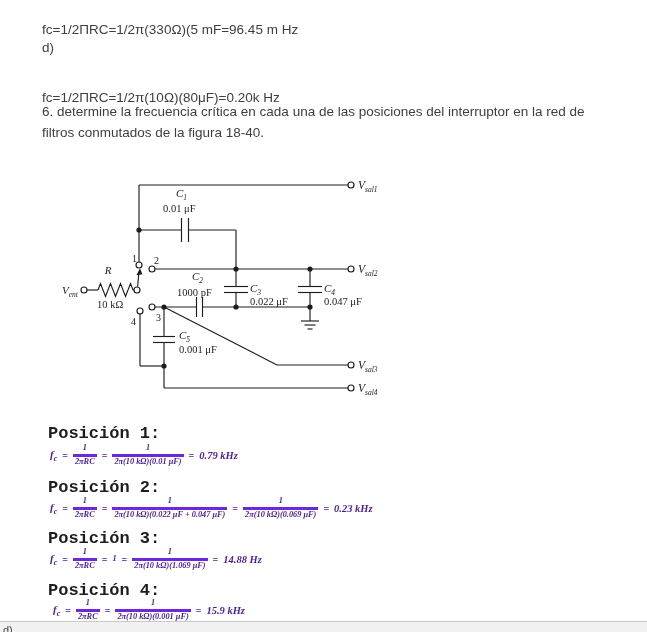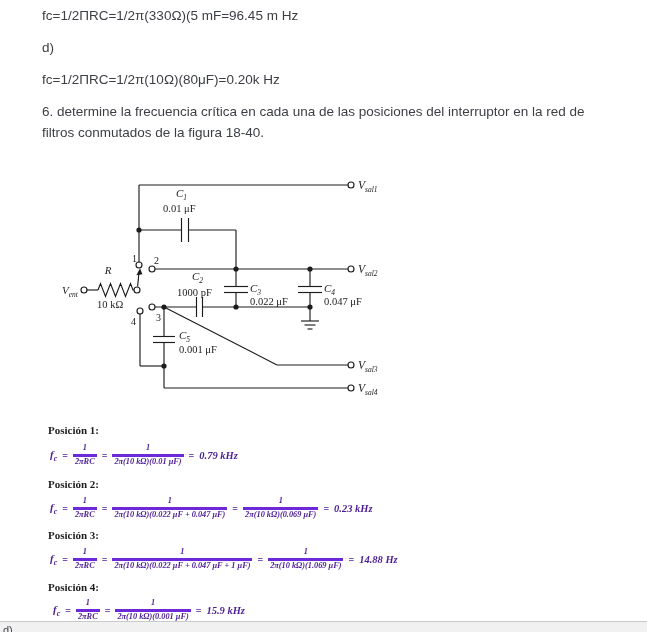--- a/index.html
+++ b/index.html
@@ -17,22 +17,22 @@
   .wire { stroke:#1c1c1c; stroke-width:1.15; fill:none; }
   .term { fill:#ffffff; stroke:#1c1c1c; stroke-width:1.15; }
   .dot  { fill:#1c1c1c; stroke:none; }
   .lbl  { font-family:"Liberation Serif",serif; font-style:italic; font-size:11px; fill:#1c1c1c; }
   .lblsub { font-size:7.5px; }
   .val  { font-family:"Liberation Serif",serif; font-size:10.5px; fill:#1c1c1c; font-style:normal; }
   .cnum { font-family:"Liberation Serif",serif; font-size:10px; fill:#1c1c1c; }
   .outl { font-family:"Liberation Serif",serif; font-style:italic; font-size:11.5px; fill:#1c1c1c; }
   
   .pos-header {
-    position:absolute; left:48px; font-family:Liberation Serif, serif;
-    font-weight:bold; font-size:11px; color:#1d1d1d; white-space:nowrap;
+    position:absolute; left:48px; font-family:Liberation Mono, monospace;
+    font-weight:bold; font-size:17px; color:#1d1d1d; white-space:nowrap;
   }
   .formula {
     position:absolute; left:50px; display:flex; align-items:center; gap:5px;
     font-family:"Liberation Serif",serif; font-weight:bold; color:#4c1d95; white-space:nowrap;
   }
   .fvar { font-style:italic; font-size:11px; }
   .fvar sub { font-size:8px; }
   .eq { font-size:10px; }
   .frac { display:inline-flex; flex-direction:column; align-items:center; font-style:italic; font-size:8.3px; line-height:1.3; }
   .frac .den { border-top:3px solid #6d28d9; padding:0 2px; }
@@ -43,23 +43,23 @@
     background:#f1f1f2; border-top:1px solid #c9cacc; box-sizing:border-box;
   }
   #footer-fragment {
     position:absolute; left:3px; top:624px; font-family:"Liberation Sans",sans-serif;
     font-size:11px; color:#44474c;
   }
 </style>
 </head>
 <body>
 
-<div class="sans" style="top:6px">fc=1/2ΠRC=1/2π(330Ω)(5 mF=96.45 m Hz</div>
+<div class="sans" style="top:20px">fc=1/2ΠRC=1/2π(330Ω)(5 mF=96.45 m Hz</div>
 <div class="sans" style="top:38px">d)</div>
-<div class="sans" style="top:70px">fc=1/2ΠRC=1/2π(10Ω)(80μF)=0.20k Hz</div>
+<div class="sans" style="top:88px">fc=1/2ΠRC=1/2π(10Ω)(80μF)=0.20k Hz</div>
 <div class="sans" id="problem" style="top:102px">6. determine la frecuencia crítica en cada una de las posiciones del interruptor en la red de filtros conmutados de la figura 18-40.</div>
 
 <svg id="circuit" width="350" height="250" viewBox="0 0 350 250">
 
   <g>
     <text class="lbl" x="7" y="139"><tspan>V</tspan><tspan class="lblsub" dy="3">ent</tspan></text>
     <circle class="term" cx="29" cy="135" r="3"></circle>
     <line class="wire" x1="32" y1="135" x2="43" y2="135"></line>
   </g>
   <g>
@@ -213,21 +213,20 @@
 <div class="formula" style="top:547px">
   <span class="fvar"><span>f</span><sub>c</sub></span>
   <span class="eq">=</span>
   <span class="frac">
       <span class="num">1</span>
       <span class="den">2πRC</span>
     </span>
   <span class="eq">=</span>
   <span class="frac">
       <span class="num">1</span>
-      <span class="den">2π(10 kΩ)(0.022 μF + 0.047 μF + 1 μF)</span>
     </span>
   <span class="eq">=</span>
   <span class="frac">
       <span class="num">1</span>
       <span class="den">2π(10 kΩ)(1.069 μF)</span>
     </span>
   <span class="eq">=</span>
   <span class="result">14.88 Hz</span>
 </div>
 

